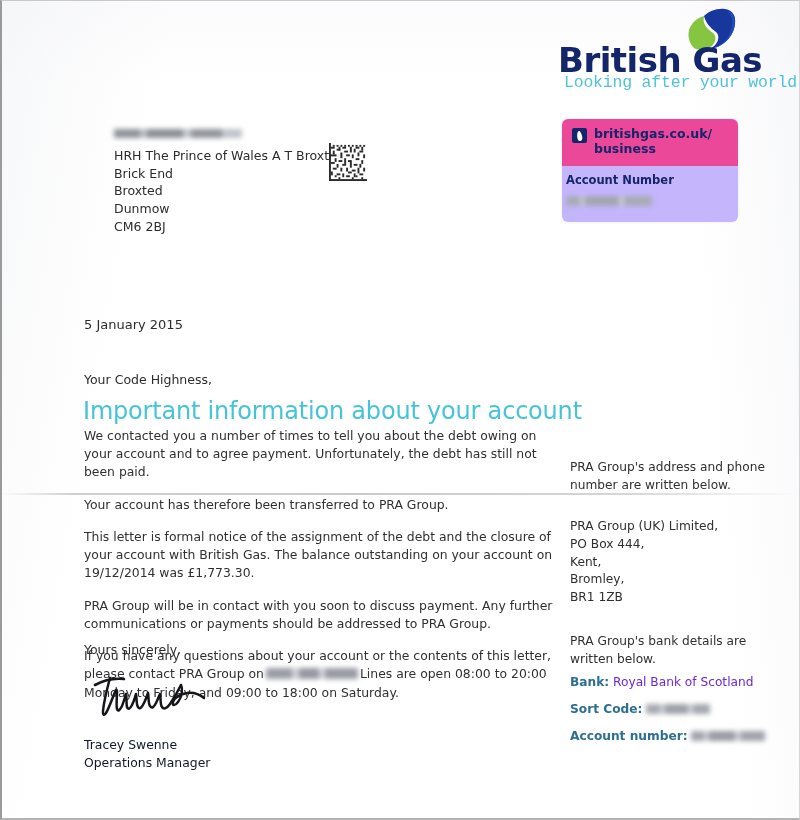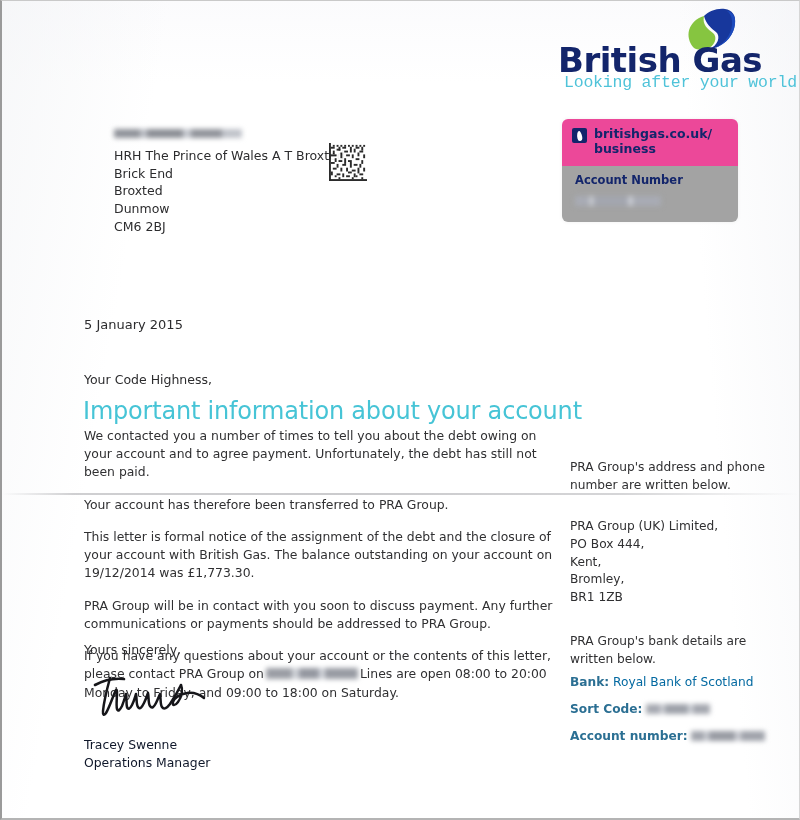--- a/index.html
+++ b/index.html
@@ -126,22 +126,22 @@
     transform: rotate(-12deg);
   }
   .site-url {
     font-family: "DejaVu Sans", sans-serif;
     font-size: 12.5px;
     font-weight: bold;
     color: #13256b;
     line-height: 1.18;
   }
   .account-card-bottom {
-    background: #a3a3a3;
-    padding: 7px 10px 12px 13px;
+    background: #c4b5fd;
+    padding: 7px 10px 12px 4px;
   }
   .account-label {
     font-family: "DejaVu Sans", sans-serif;
     font-size: 11.5px;
     font-weight: bold;
     color: #13256b;
     margin-bottom: 5px;
   }
   .redacted {
     background: #b9bcc4;
@@ -285,21 +285,21 @@
   }
   .bank-line {
     margin: 0 0 9px 0;
     white-space: nowrap;
   }
   .bank-label {
     font-weight: bold;
     color: #2b6f93;
   }
   .bank-value {
-    color: #0369a1;
+    color: #6d28d9;
   }
   .redact-sort {
     width: 64px;
     height: 10px;
     vertical-align: -1px;
     background: linear-gradient(90deg,#a6a9b1 0 22%, #ccced4 22% 30%, #9ca0a8 30% 66%, #cfd2d8 66% 74%, #a4a7af 74% 100%);
   }
   .redact-acct {
     width: 74px;
     height: 10px;

